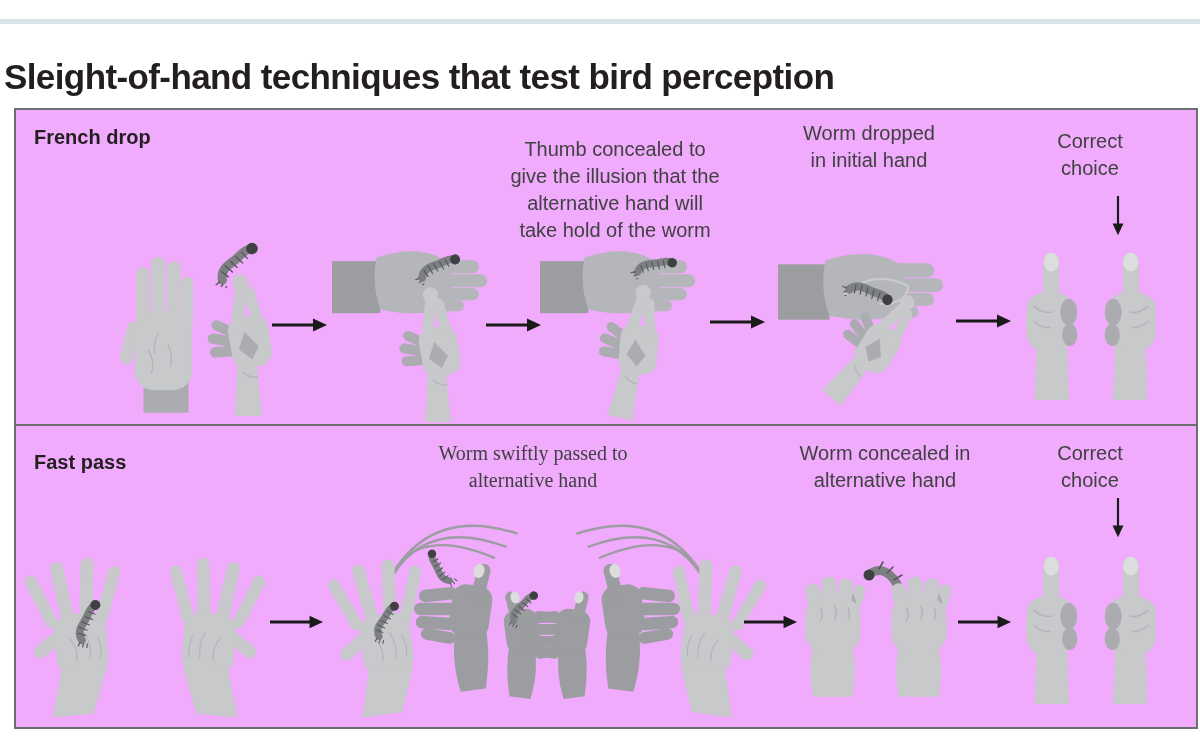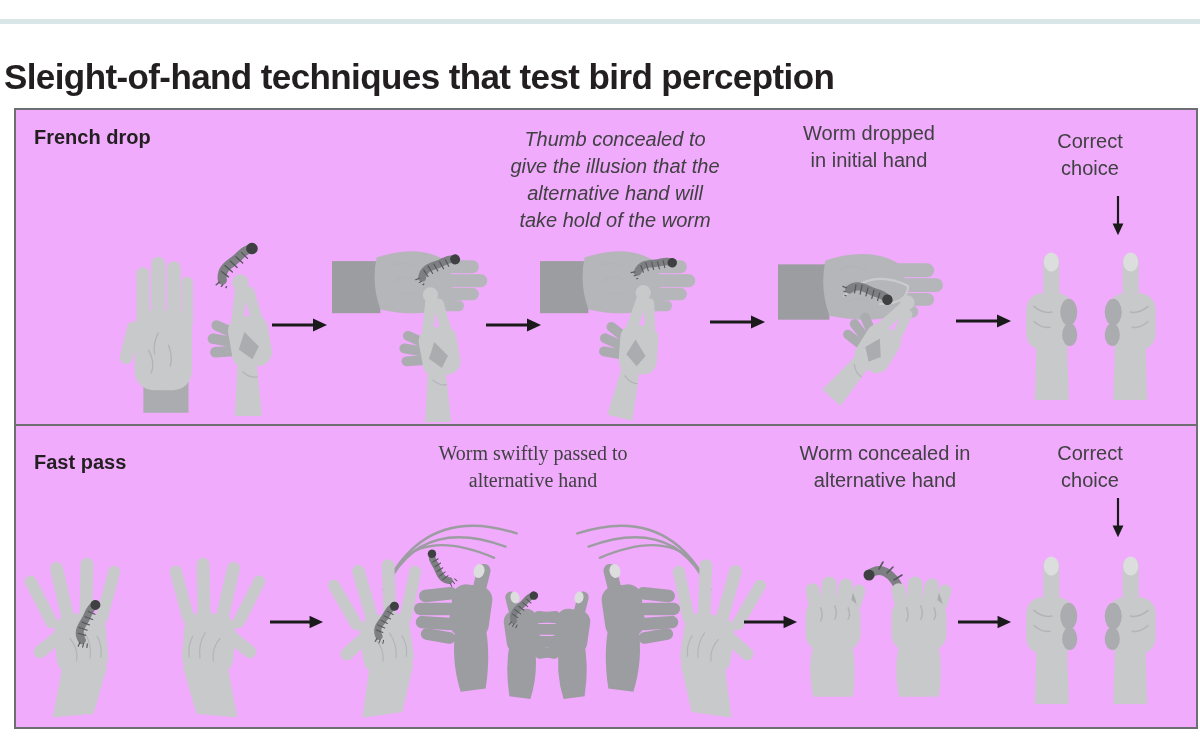--- a/index.html
+++ b/index.html
@@ -151,21 +151,21 @@
 
 <div class="stage">
 
   <div class="accent-line"></div>
   <h1 class="page-title">Sleight-of-hand techniques that test bird perception</h1>
 
   <div class="figure-box">
 
     <div class="row-label r1">French drop</div>
 
-    <div class="caption" style="left:599px;top:16px;font-style:italic;">Thumb concealed to
+    <div class="caption" style="left:599px;top:26px;">Thumb concealed to
 give the illusion that the
 alternative hand will
 take hold of the worm</div>
     <div class="caption" style="left:853px;top:10px;">Worm dropped
 in initial hand</div>
     <div class="caption" style="left:1074px;top:18px;">Correct
 choice</div>
 
     <svg class="abs" style="left:1095px;top:86px;" width="14" height="40" viewBox="0 0 14 48">
         <use href="#arrow-down" width="14" height="48"></use>

